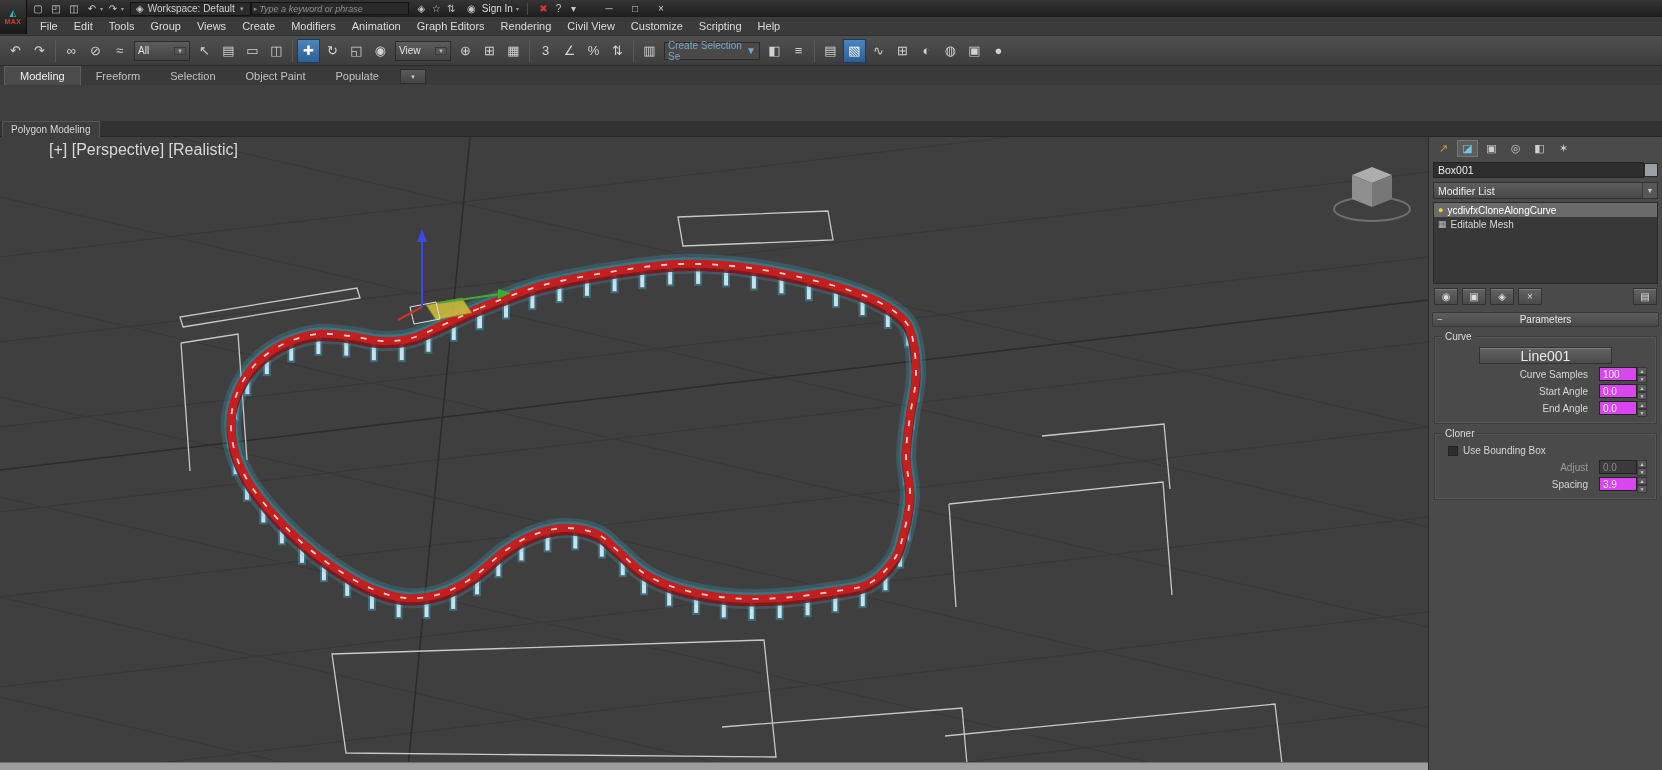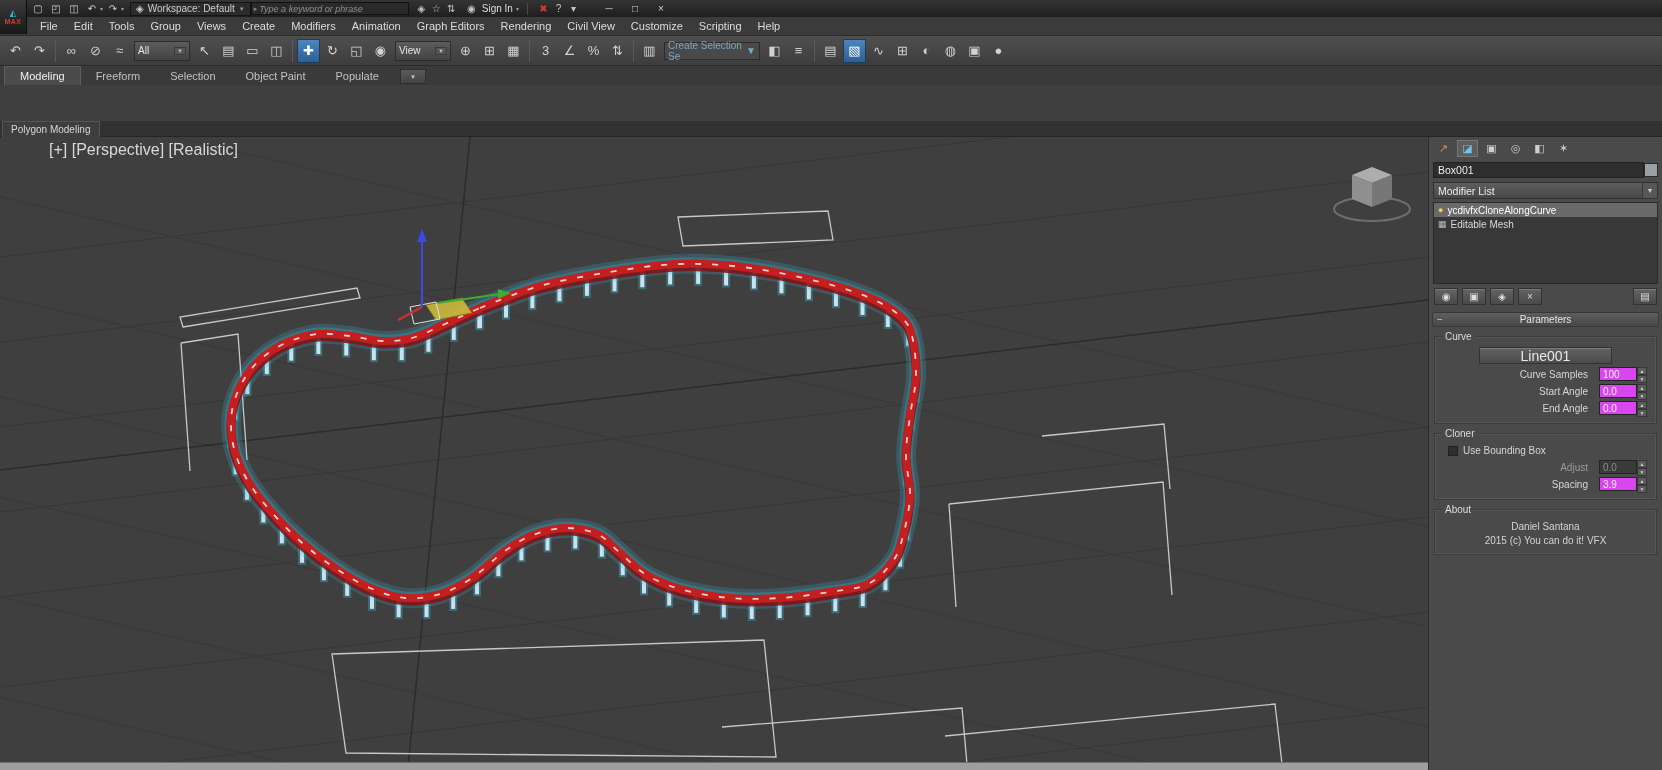--- a/index.html
+++ b/index.html
@@ -552,22 +552,17 @@
           <span class="pfield">
               <span class="pval">3.9</span>
           <span class="spin">
                 <span>▲</span>
                 <span>▼</span>
               </span>
             </span>
         </div>
       </div>
 
-      <div class="group">
-        <span class="legend">About</span>
-        <div class="aboutline">Daniel Santana</div>
-        <div class="aboutline">2015 (c) You can do it! VFX</div>
-      </div>
     </div>
   </div>
 
   <div class="bottomstrip"></div>
 </div>
 
 </body></html>

